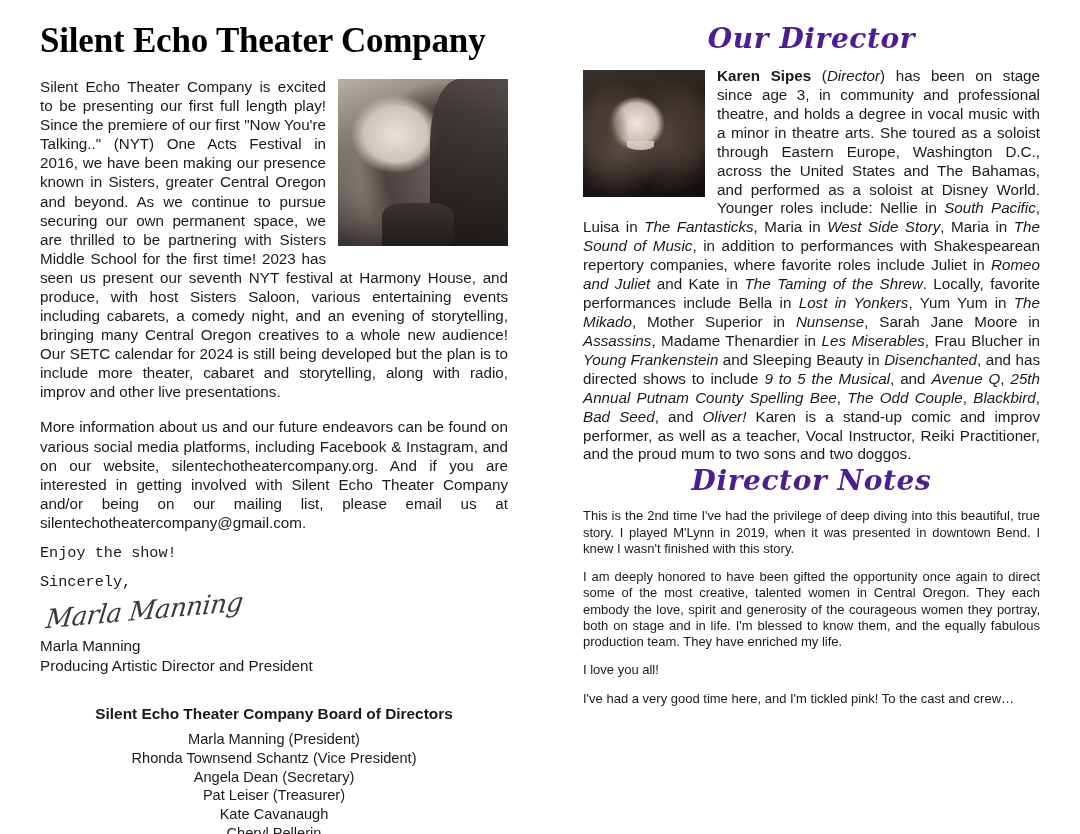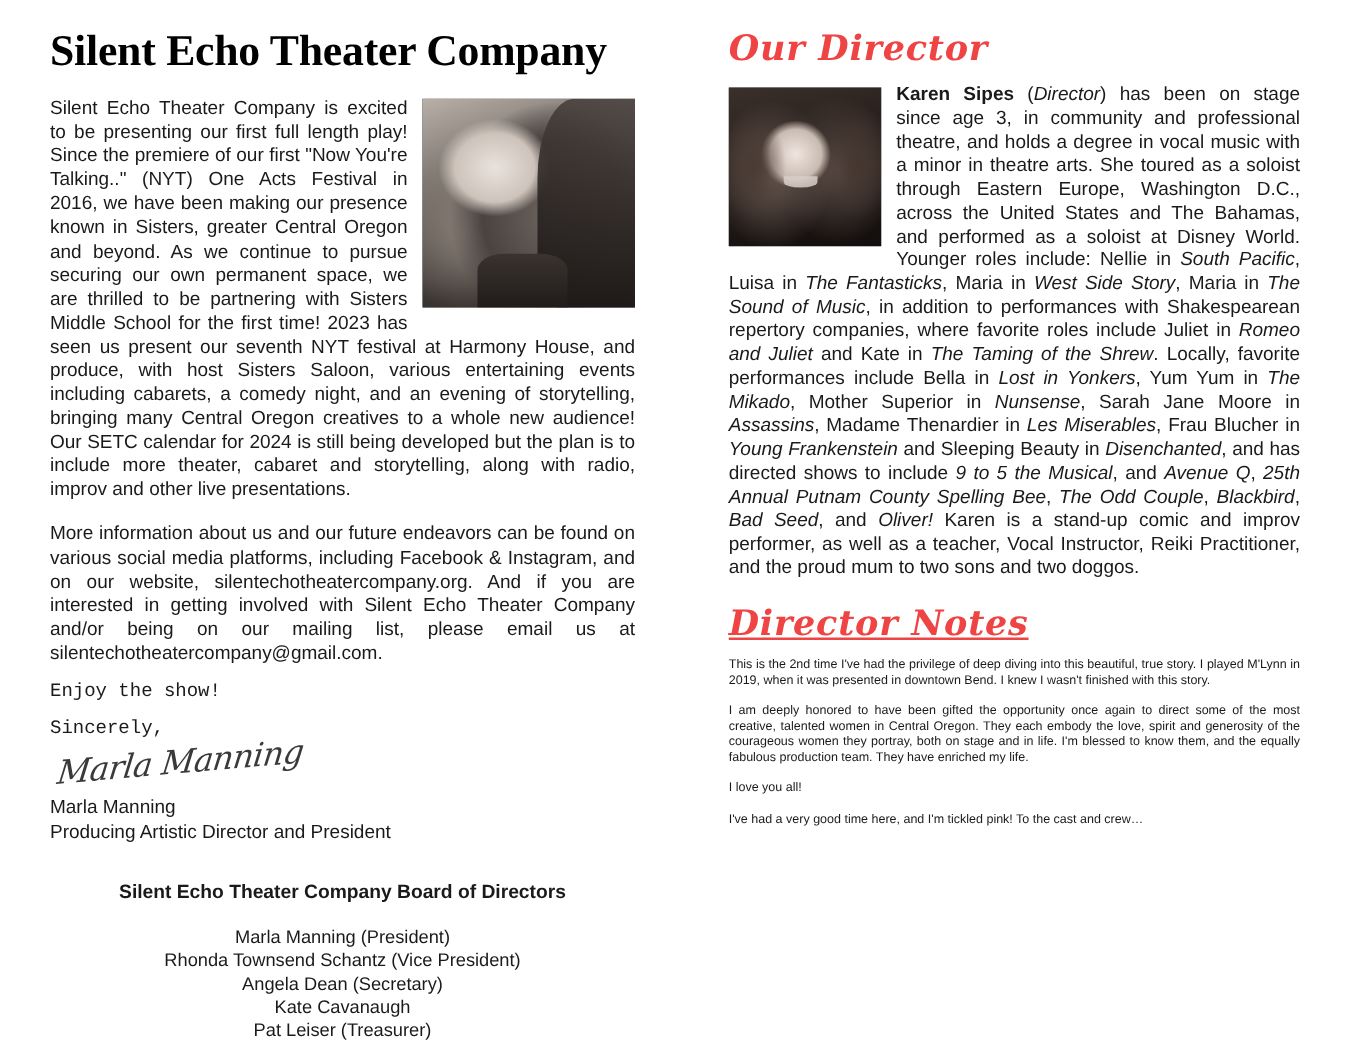--- a/index.html
+++ b/index.html
@@ -84,65 +84,63 @@
   }
   .sig-name {
     font-size: 15.2px;
     line-height: 1.28;
     margin: 0;
   }
   .board-title {
     text-align: center;
     font-size: 15.4px;
     font-weight: bold;
-    margin: 30px 0 18px 0;
+    margin: 30px 0 7px 0;
   }
   .board-list {
     text-align: center;
     font-size: 14.6px;
     line-height: 1.28;
     margin: 0;
     padding: 0;
     list-style: none;
   }
 
   
   .script-head {
     font-family: "DejaVu Serif", "Liberation Serif", serif;
     font-weight: bold;
     font-style: italic;
     font-size: 28px;
-    text-align: left;
+    text-align: center;
     letter-spacing: 0.6px;
     margin: 0 0 12px 0;
-    color: #ef4444;
+    color: #4c1d95;
   }
   .head-notes {
-    margin-top: 18px;
     margin-bottom: 11px;
-    text-decoration: underline;
   }
   .director-photo {
     float: left;
     width: 122px;
     height: 127px;
     margin: 3px 12px 3px 0;
     overflow: hidden;
     background: #1d1a18;
     position: relative;
   }
   .bio {
     font-size: 15.2px;
     line-height: 1.245;
     text-align: justify;
     margin: 0;
     hyphens: auto;
   }
   .notes-p {
-    font-size: 10px;
+    font-size: 13px;
     line-height: 1.25;
     text-align: justify;
     margin: 0 0 12px 0;
   }
   .notes-p:last-child { margin-bottom: 0; }
   em { font-style: italic; }
   strong { font-weight: bold; }
 
   
   .portrait-a, .portrait-b { width: 100%; height: 100%; position: relative; }
@@ -210,22 +208,22 @@
       <div class="signature">Marla Manning</div>
       <p class="sig-name">Marla Manning</p>
       <p class="sig-name">Producing Artistic Director and President</p>
     </div>
 
     <div class="board-title">Silent Echo Theater Company Board of Directors</div>
     <ul class="board-list">
       <li>Marla Manning (President)</li>
       <li>Rhonda Townsend Schantz (Vice President)</li>
       <li>Angela Dean (Secretary)</li>
+      <li>Pat Leiser (Treasurer)</li>
       <li>Kate Cavanaugh</li>
-      <li>Pat Leiser (Treasurer)</li>
       <li>Cheryl Pellerin</li>
     </ul>
   </div>
 
   <div class="col-right">
 
     <h2 class="script-head">Our Director</h2>
 
     <div class="director-photo">
       <div class="portrait-b">

